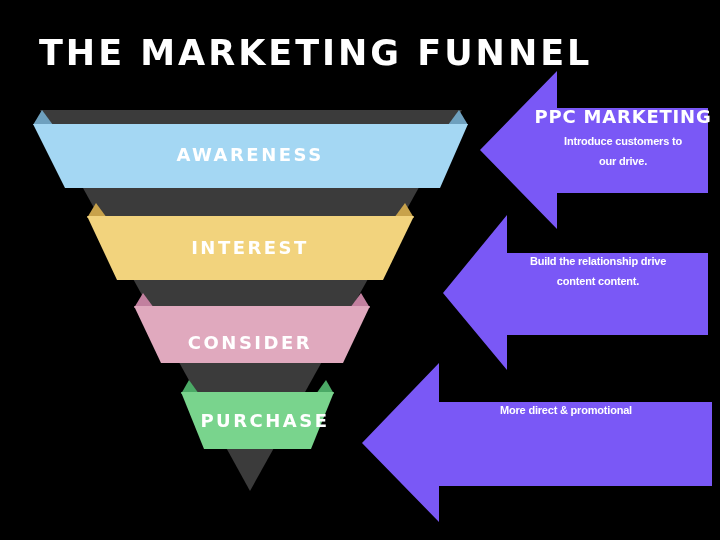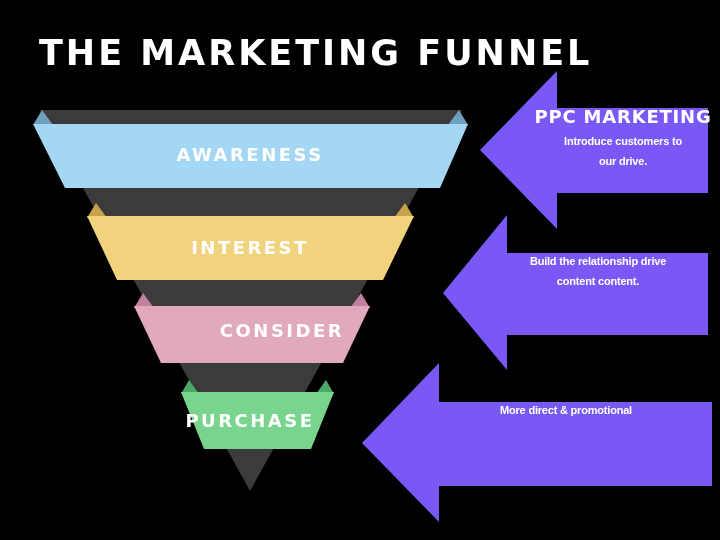--- a/index.html
+++ b/index.html
@@ -93,22 +93,22 @@
     <polygon points="134,306 370,306 343,363 161,363" fill="#E0A9BE"></polygon>
     <polygon points="181,392 334,392 311,449 204,449" fill="#79D48D"></polygon>
 
     <polygon points="480,150 557,71 557,108 708,108 708,193 557,193 557,229" fill="#7A58F6"></polygon>
     <polygon points="443,293 507,215 507,253 708,253 708,335 507,335 507,370" fill="#7A58F6"></polygon>
     <polygon points="362,443 439,363 439,402 712,402 712,486 439,486 439,522" fill="#7A58F6"></polygon>
   </svg>
 
   <div class="stage-label" style="top:144px;">AWARENESS</div>
   <div class="stage-label" style="top:237px;">INTEREST</div>
-  <div class="stage-label" style="top:320px;margin-left:32px;">CONSIDER</div>
-  <div class="stage-label" style="top:410px;">PURCHASE</div>
+  <div class="stage-label" style="top:332px;">CONSIDER</div>
+  <div class="stage-label" style="top:410px;margin-left:15px;">PURCHASE</div>
 
   <div class="arrow-text" style="left:537px; top:106px; width:172px; height:88px;">
     <div class="arrow-heading">PPC MARKETING</div>
     <div class="arrow-sub">Introduce customers to</div>
     <div class="arrow-sub">our drive.</div>
   </div>
 
   <div class="arrow-text" style="left:487px; top:251px; width:222px; height:86px;">
     <div class="arrow-sub">Build the relationship drive</div>
     <div class="arrow-sub">content content.</div>

